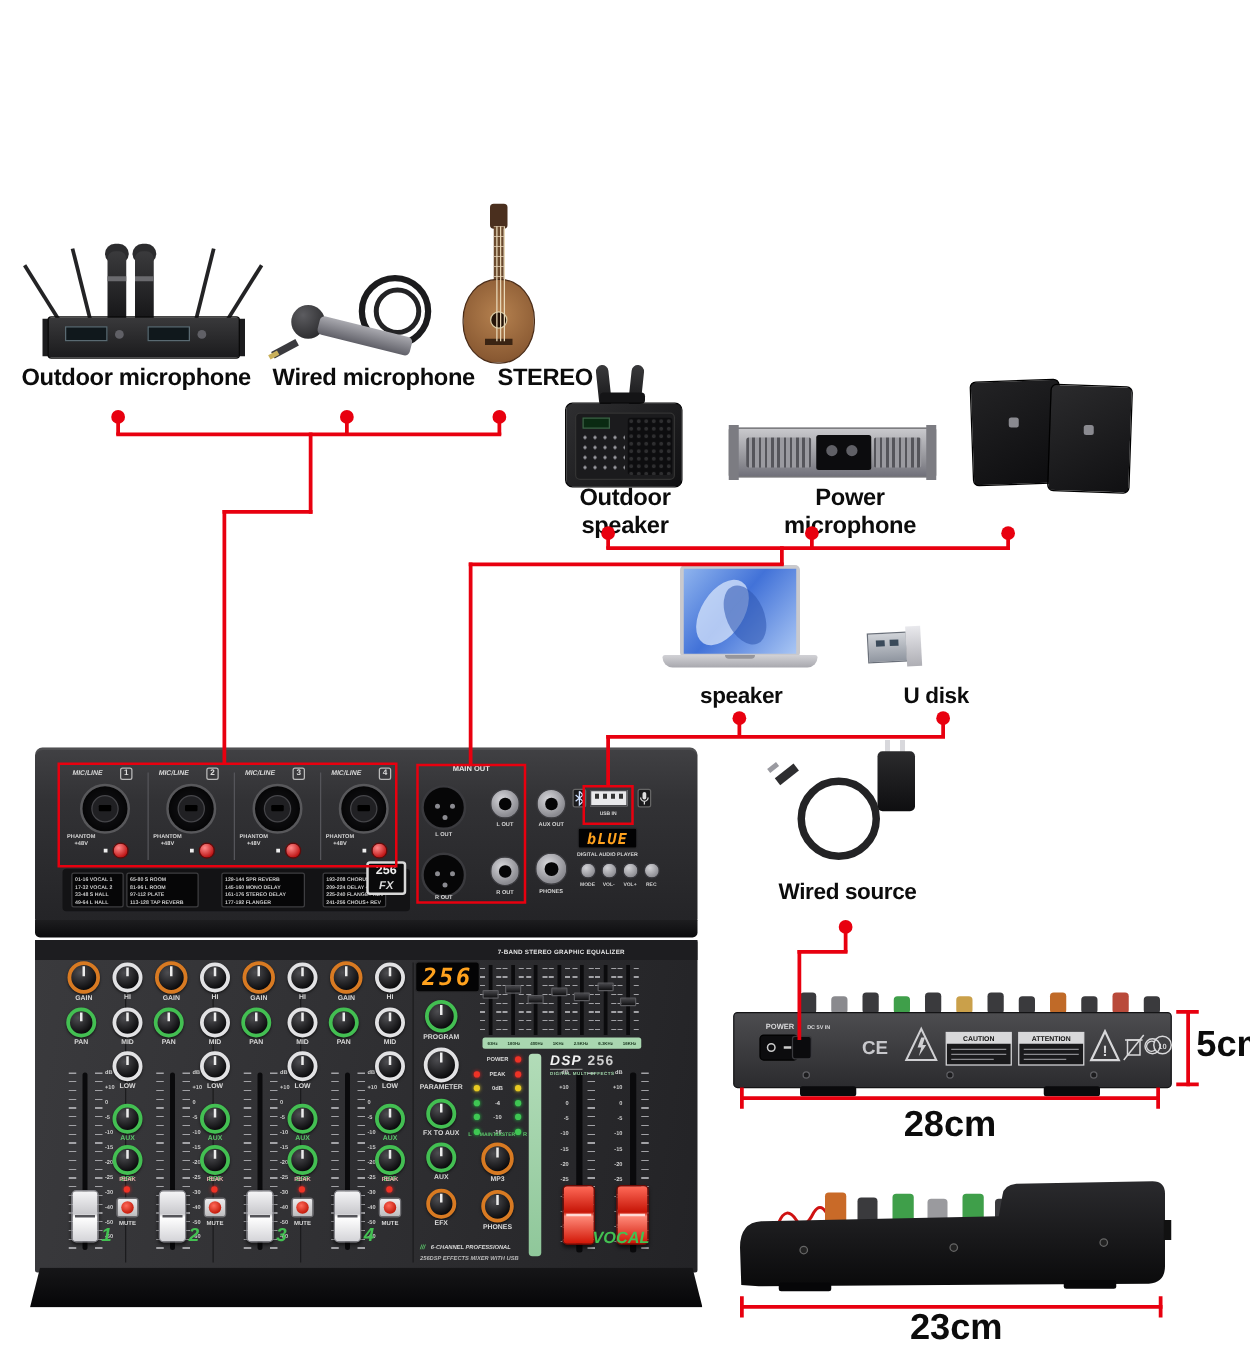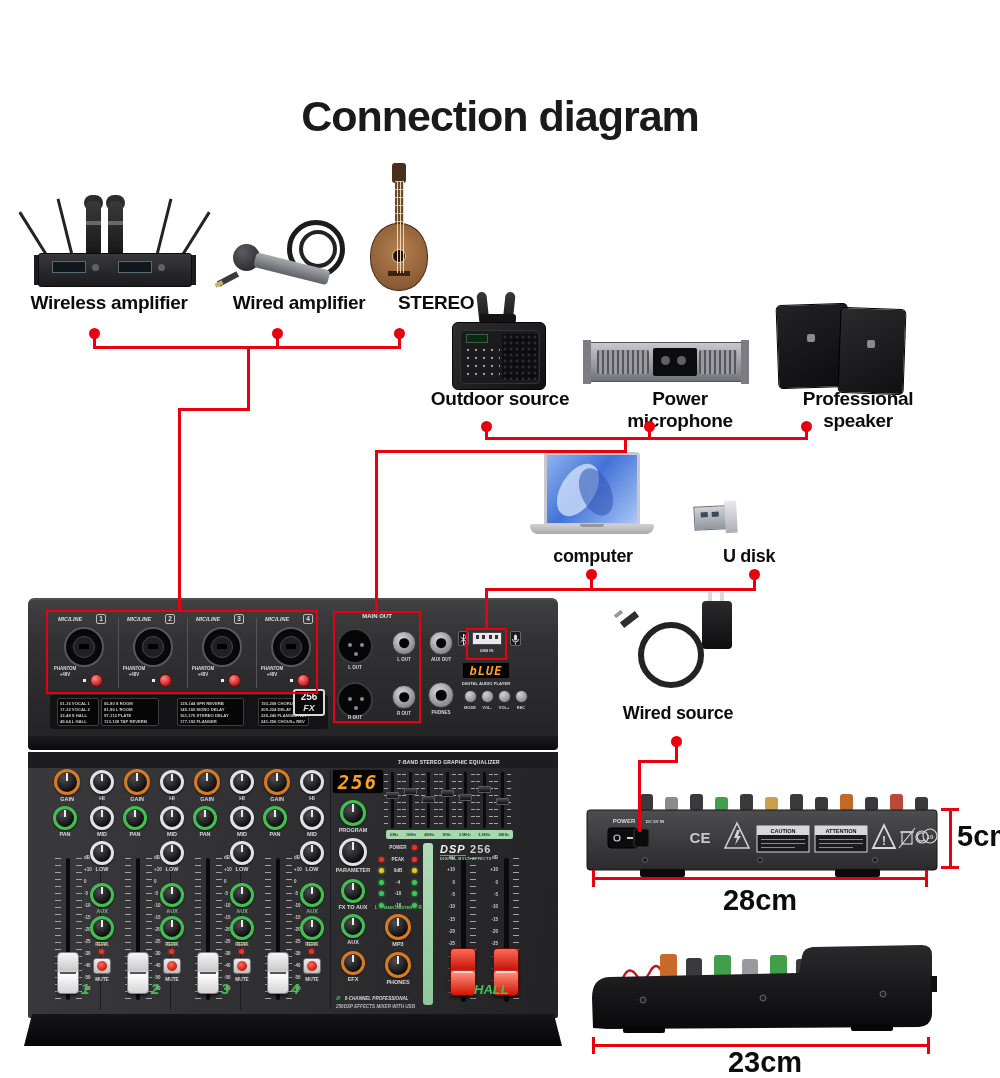--- a/index.html
+++ b/index.html
@@ -41,21 +41,20 @@
   .pbtn{position:absolute;width:13px;height:13px;border-radius:50%;background:radial-gradient(circle at 35% 30%,#d2d2d6,#88888e 78%);border:1px solid #35353a;z-index:11}
   .pblab{position:absolute;font-size:4px;color:#cfcfcf;font-weight:bold;text-align:center;white-space:nowrap;z-index:11}
   .chnum{position:absolute;font-size:15px;font-weight:bold;font-style:italic;color:#43c152;z-index:12}
   .seg{font-family:"DejaVu Sans Mono",monospace;font-style:italic;font-weight:bold;color:#ffa21e}
 </style>
 </head>
 <body>
 
 <div id="stage">
 
-  <div class="title" style="top:92px">Connection diagram</div>
 
   <div class="a" style="left:30px;top:185px;width:170px;height:110px">
     <div class="a" style="left:20px;top:18px;width:3px;height:60px;background:#232325;transform:rotate(-32deg);transform-origin:bottom center"></div>
     <div class="a" style="left:42px;top:12px;width:3px;height:64px;background:#232325;transform:rotate(-14deg);transform-origin:bottom center"></div>
     <div class="a" style="left:124px;top:12px;width:3px;height:64px;background:#232325;transform:rotate(14deg);transform-origin:bottom center"></div>
     <div class="a" style="left:146px;top:18px;width:3px;height:60px;background:#232325;transform:rotate(32deg);transform-origin:bottom center"></div>
     <div class="a" style="left:54px;top:10px;width:19px;height:16px;background:#2c2c2e;border-radius:8px"></div>
     <div class="a" style="left:56px;top:16px;width:15px;height:58px;background:linear-gradient(#3a3a3c,#141416);border-radius:6px 6px 3px 3px"></div>
     <div class="a" style="left:56px;top:36px;width:15px;height:4px;background:#6a6a6e"></div>
     <div class="a" style="left:76px;top:10px;width:19px;height:16px;background:#2c2c2e;border-radius:8px"></div>
@@ -139,27 +138,26 @@
 
   <div class="a" style="left:610px;top:592px;width:135px;height:110px">
     <div class="a" style="left:98px;top:0;width:4px;height:11px;background:#d8d8dc"></div>
     <div class="a" style="left:110px;top:0;width:4px;height:11px;background:#d8d8dc"></div>
     <div class="a" style="left:92px;top:9px;width:30px;height:48px;background:linear-gradient(#2b2b2d,#0e0e10);border-radius:4px"></div>
     <div class="a" style="left:28px;top:30px;width:66px;height:66px;border:6px solid #232325;border-radius:50%"></div>
     <div class="a" style="left:10px;top:24px;width:19px;height:7px;background:#2e2e30;transform:rotate(-38deg)"></div>
     <div class="a" style="left:4px;top:20px;width:9px;height:4px;background:#9a9aa0;transform:rotate(-38deg)"></div>
   </div>
 
-  <div class="dev-label" style="left:14px;top:292px;width:190px">Wireless amplifier</div>
-  <div class="dev-label" style="left:215px;top:292px;width:168px">Wired amplifier</div>
+  <div class="dev-label" style="left:14px;top:292px;width:190px">Outdoor microphone</div>
+  <div class="dev-label" style="left:215px;top:292px;width:168px">Wired microphone</div>
   <div class="dev-label" style="left:398px;top:292px;width:72px">STEREO</div>
-  <div class="dev-label" style="left:428px;top:388px;width:144px">Outdoor source</div>
+  <div class="dev-label" style="left:428px;top:388px;width:144px">Outdoor speaker</div>
   <div class="dev-label" style="left:610px;top:388px;width:140px">Power microphone</div>
-  <div class="dev-label" style="left:772px;top:388px;width:172px">Professional speaker</div>
-  <div class="dev-label" style="left:548px;top:546px;width:90px;font-size:18px">computer</div>
+  <div class="dev-label" style="left:548px;top:546px;width:90px;font-size:18px">speaker</div>
   <div class="dev-label" style="left:718px;top:546px;width:62px;font-size:18px">U disk</div>
   <div class="dev-label" style="left:618px;top:703px;width:120px;font-size:18px">Wired source</div>
 
   <div class="a" style="left:28px;top:598px;width:530px;height:140px;background:linear-gradient(#414144 0%,#323235 30%,#242427 100%);border-radius:6px 6px 3px 3px;box-shadow:inset 0 2px 0 rgba(255,255,255,.08);z-index:5"></div>
   <div class="a" style="left:28px;top:736px;width:530px;height:14px;background:linear-gradient(#1d1d1f,#0b0b0d);border-radius:0 0 4px 4px;z-index:5"></div>
   <div class="a" style="left:50px;top:695px;width:278px;height:34px;background:#131315;border-radius:3px;z-index:9"></div>
 
   <div class="wlab" style="left:333px;top:613px;width:88px;font-size:6px">MAIN OUT</div>
   <div class="xlr" style="left:337px;top:628px">
       <i style="left:9px;top:13px"></i>
@@ -662,21 +660,21 @@
         <i>-20</i>
         <i>-25</i>
         <i>-30</i>
         <i>-40</i>
         <i>-50</i>
         <i>-60</i>
       </div>
       <div class="ftrack" style="position: absolute; left: 503.5px; top: 858px; height: 144px; width: 5px;"></div>
       <div class="fticks" style="position: absolute; left: 513px; top: 858px; height: 144px;"></div>
       <div class="fhandle red" style="position: absolute; left: 493px; top: 948px; width: 26px; height: 48px;"></div>
-      <div style="position: absolute; left: 474px; top: 982px; width: 60px; color: rgb(67, 193, 82); font-size: 13px; font-weight: bold; font-style: italic; z-index: 12;">HALL</div>
+      <div style="position: absolute; left: 474px; top: 982px; width: 60px; color: rgb(67, 193, 82); font-size: 13px; font-weight: bold; font-style: italic; z-index: 12;">VOCAL</div>
     </div>
 
   <div class="redbox" style="left:46px;top:610px;width:272px;height:84px"></div>
   <div class="redbox" style="left:333px;top:611px;width:88px;height:112px"></div>
   <div class="redbox" style="left:466px;top:628px;width:41px;height:32px"></div>
 
   <div class="dot" style="left:89px;top:328px"></div>
   <div class="dot" style="left:272px;top:328px"></div>
   <div class="dot" style="left:394px;top:328px"></div>
   <div class="rl" style="left:93px;top:336px;width:3px;height:12px"></div>

